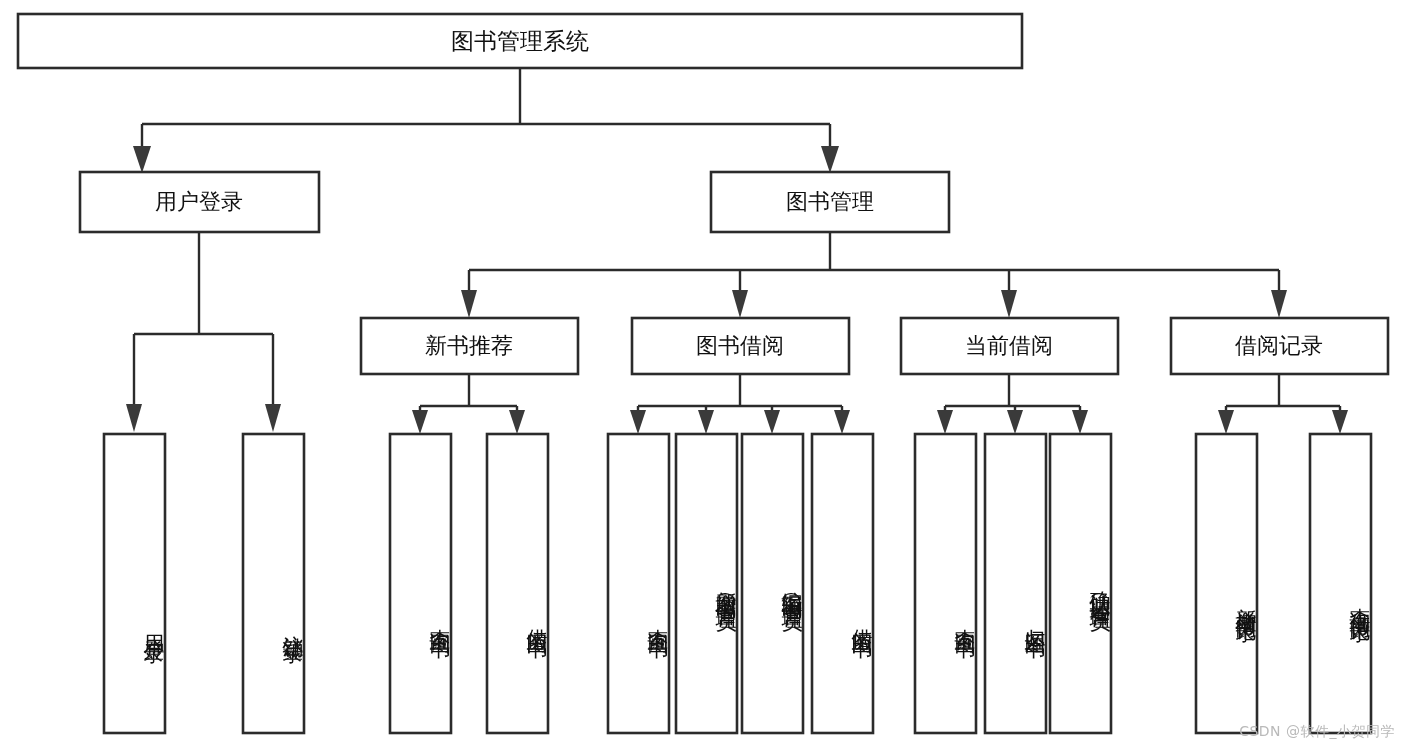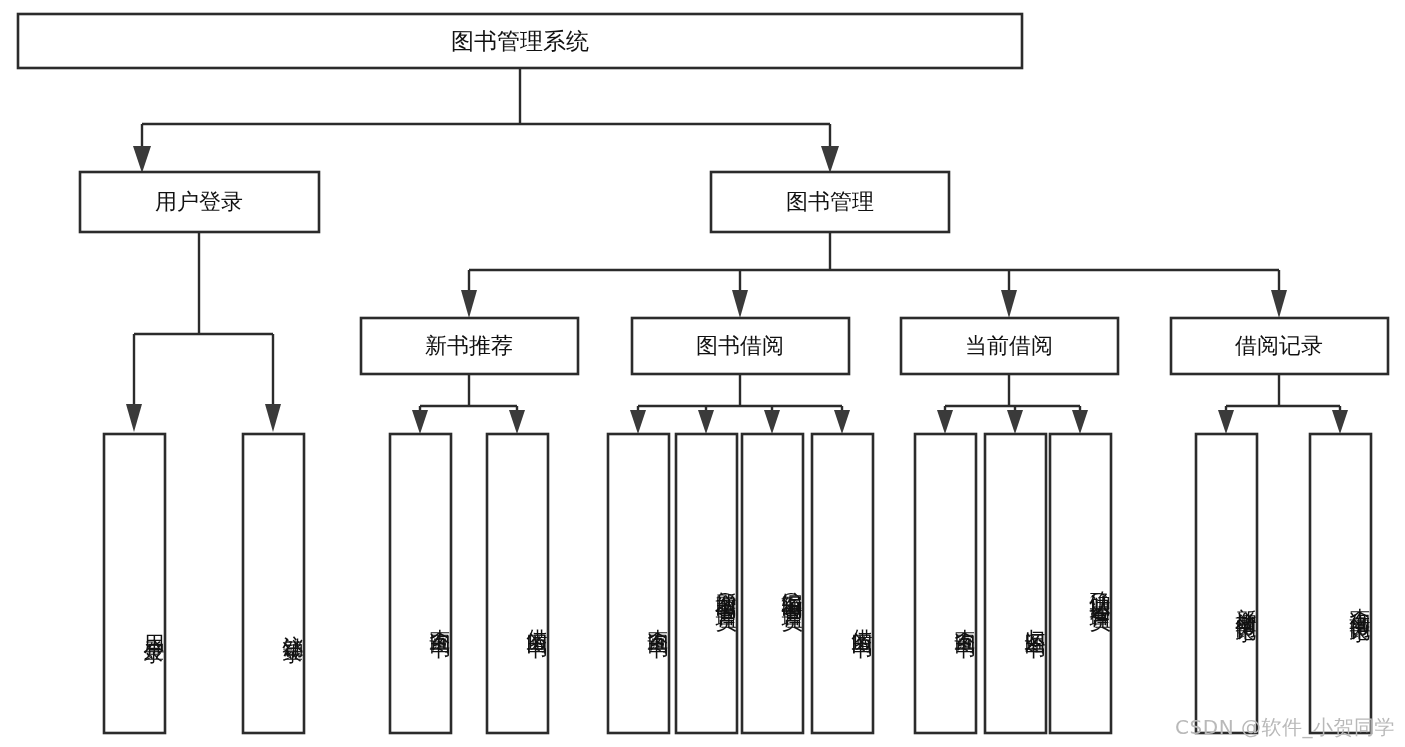--- a/index.html
+++ b/index.html
@@ -66,21 +66,21 @@
     pointer-events: none;
     display: flex;
     align-items: flex-start;
     justify-content: center;
   }
   .watermark {
     position: absolute;
     right: 10px;
     bottom: 6px;
     font-family: "DejaVu Sans", "Liberation Sans", sans-serif;
-    font-size: 20px;
+    font-size: 14px;
     color: #b9b9b9;
     letter-spacing: 0.5px;
     user-select: none;
   }
 </style>
 </head>
 <body>
 
 <div id="diagram-root">
 

